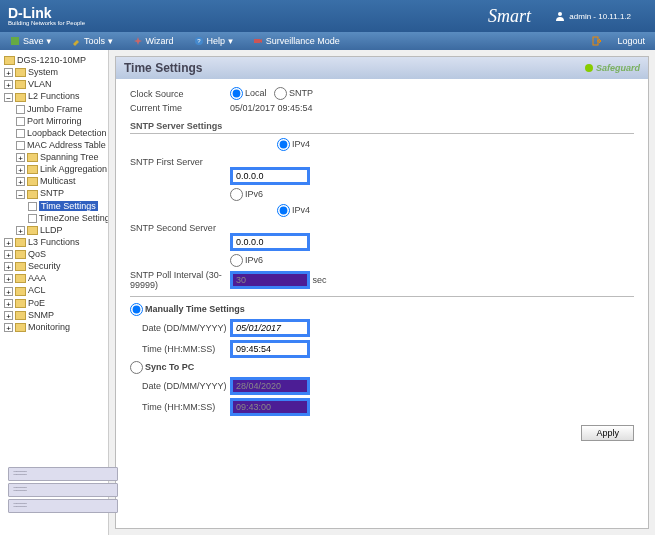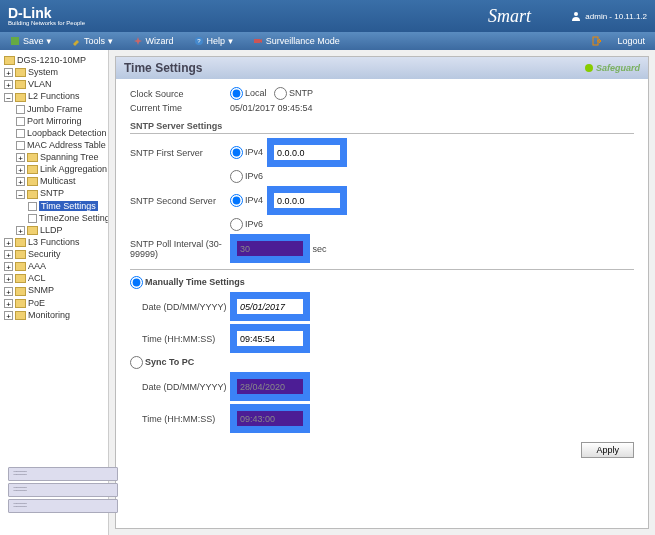--- a/index.html
+++ b/index.html
@@ -1,21 +1,21 @@
 <!DOCTYPE html>
 <html><head>
 <meta charset="utf-8">
 <style>
 * { box-sizing: border-box; margin: 0; padding: 0; }
 body { font-family: Arial, sans-serif; font-size: 9px; background: #fff; width: 655px; height: 535px; overflow: hidden; }
 .header { height: 32px; background: linear-gradient(#3a6fa8, #2a5a92); display: flex; align-items: center; padding: 0 8px; color: #fff; position: relative; }
 .logo { font-weight: bold; font-size: 14px; color: #fff; display: flex; flex-direction: column; line-height: 1; }
 .logo-sub { font-size: 6px; font-weight: normal; }
 .smart { position: absolute; right: 124px; font-style: italic; font-size: 18px; font-family: cursive; }
-.admin-info { position: absolute; right: 8px; font-size: 8px; display: flex; align-items: center; gap: 4px; }
+.admin-info { position: absolute; right: 24px; font-size: 8px; display: flex; align-items: center; gap: 4px; }
 .menubar { height: 18px; background: linear-gradient(#5a8cc0, #3c6aa0); display: flex; align-items: center; padding: 0 10px; gap: 20px; color: #fff; font-size: 9px; }
 .menu-item { display: flex; align-items: center; gap: 3px; cursor: pointer; }
 .menu-item svg { width: 10px; height: 10px; }
 .logout { margin-left: auto; display: flex; align-items: center; gap: 15px; }
 .main { display: flex; height: calc(535px - 50px); }
 .sidebar { width: 109px; background: #fff; border-right: 1px solid #ccc; padding: 4px; overflow: auto; }
 .tree-node { padding: 1px 0; white-space: nowrap; }
 .tree-icon { display: inline-block; width: 9px; height: 9px; text-align: center; line-height: 9px; border: 1px solid #999; font-size: 8px; margin-right: 2px; background: #fff; cursor: pointer; vertical-align: middle; }
 .folder-icon { display: inline-block; width: 11px; height: 9px; background: #f0d070; border: 1px solid #c0a040; vertical-align: middle; margin-right: 2px; }
 .file-icon { display: inline-block; width: 9px; height: 9px; background: #fff; border: 1px solid #999; vertical-align: middle; margin-right: 2px; }
@@ -25,24 +25,24 @@
 .indent2 { padding-left: 24px; }
 .content { flex: 1; padding: 6px; background: #f0f0f0; }
 .panel { background: #fff; border: 1px solid #bbb; height: 100%; display: flex; flex-direction: column; }
 .panel-title { background: linear-gradient(#d8e0f0, #b8c8e0); padding: 4px 8px; font-size: 12px; font-weight: bold; color: #445; display: flex; align-items: center; }
 .safeguard { margin-left: auto; font-size: 9px; font-weight: bold; font-style: italic; color: #7ab060; display: flex; align-items: center; gap: 3px; }
 .safeguard-dot { width: 8px; height: 8px; border-radius: 50%; background: #8c0; }
 .panel-body { padding: 8px 14px; font-size: 9px; color: #444; flex: 1; overflow: auto; }
 .row { display: flex; align-items: center; margin-bottom: 3px; }
 .label-col { width: 100px; }
 .section-head { font-weight: bold; color: #555; border-bottom: 1px solid #bbb; margin: 8px 0 4px 0; padding-bottom: 2px; }
-input[type=text] { border: 7px solid #3b82f6; font-size: 9px; padding: 1px 3px; height: 29px; }
+input[type=text] { border: 3px solid #3b82f6; font-size: 9px; padding: 1px 3px; height: 18px; }
 input[type=text]:disabled { background: #4c1d95; color: #888; }
 input[type=radio] { vertical-align: middle; margin-right: 2px; }
-.ipv-row { display: flex; align-items: center; gap: 4px; }
+.ipv-row { display: flex; align-items: flex-end; gap: 16px; flex-direction: column; }
 .btn { border: 1px solid #999; background: linear-gradient(#fff, #e0e0e0); padding: 2px 14px; font-size: 9px; cursor: pointer; float: right; margin-top: 6px; }
 .device-img { position: absolute; bottom: 8px; left: 8px; width: 110px; height: 60px; }
 .device-img .rack { background: #dde; border: 1px solid #aab; height: 14px; margin-bottom: 2px; border-radius: 1px; position: relative; }
 .rack::after { content: '::::::::::::::'; position: absolute; left: 4px; top: 1px; font-size: 7px; color: #889; letter-spacing: -1px; }
 hr.section-line { border: none; border-top: 1px solid #bbb; margin: 6px 0; }
 </style>
 </head>
 <body>
 
 <div class="header">
@@ -116,25 +116,26 @@
     <div class="tree-node indent1"><span class="file-icon"></span><span class="tree-label">Loopback Detection</span></div>
     <div class="tree-node indent1"><span class="file-icon"></span><span class="tree-label">MAC Address Table</span></div>
     <div class="tree-node indent1"><span class="tree-icon">+</span><span class="folder-icon"></span><span class="tree-label">Spanning Tree</span></div>
     <div class="tree-node indent1"><span class="tree-icon">+</span><span class="folder-icon"></span><span class="tree-label">Link Aggregation</span></div>
     <div class="tree-node indent1"><span class="tree-icon">+</span><span class="folder-icon"></span><span class="tree-label">Multicast</span></div>
     <div class="tree-node indent1"><span class="tree-icon">−</span><span class="folder-icon"></span><span class="tree-label">SNTP</span></div>
     <div class="tree-node indent2"><span class="file-icon"></span><span class="tree-label selected">Time Settings</span></div>
     <div class="tree-node indent2"><span class="file-icon"></span><span class="tree-label">TimeZone Settings</span></div>
     <div class="tree-node indent1"><span class="tree-icon">+</span><span class="folder-icon"></span><span class="tree-label">LLDP</span></div>
     <div class="tree-node"><span class="tree-icon">+</span><span class="folder-icon"></span><span class="tree-label">L3 Functions</span></div>
+    <div class="tree-node"><span class="tree-icon">+</span><span class="folder-icon"></span><span class="tree-label">QoS</span></div>
     <div class="tree-node"><span class="tree-icon">+</span><span class="folder-icon"></span><span class="tree-label">Security</span></div>
     <div class="tree-node"><span class="tree-icon">+</span><span class="folder-icon"></span><span class="tree-label">AAA</span></div>
     <div class="tree-node"><span class="tree-icon">+</span><span class="folder-icon"></span><span class="tree-label">ACL</span></div>
+    <div class="tree-node"><span class="tree-icon">+</span><span class="folder-icon"></span><span class="tree-label">PoE</span></div>
     <div class="tree-node"><span class="tree-icon">+</span><span class="folder-icon"></span><span class="tree-label">SNMP</span></div>
-    <div class="tree-node"><span class="tree-icon">+</span><span class="folder-icon"></span><span class="tree-label">PoE</span></div>
     <div class="tree-node"><span class="tree-icon">+</span><span class="folder-icon"></span><span class="tree-label">Monitoring</span></div>
 
     <div class="device-img">
       <div class="rack"></div>
         <div class="rack"></div>
         <div class="rack"></div>
     </div>
   </div>
 
   <div class="content">

